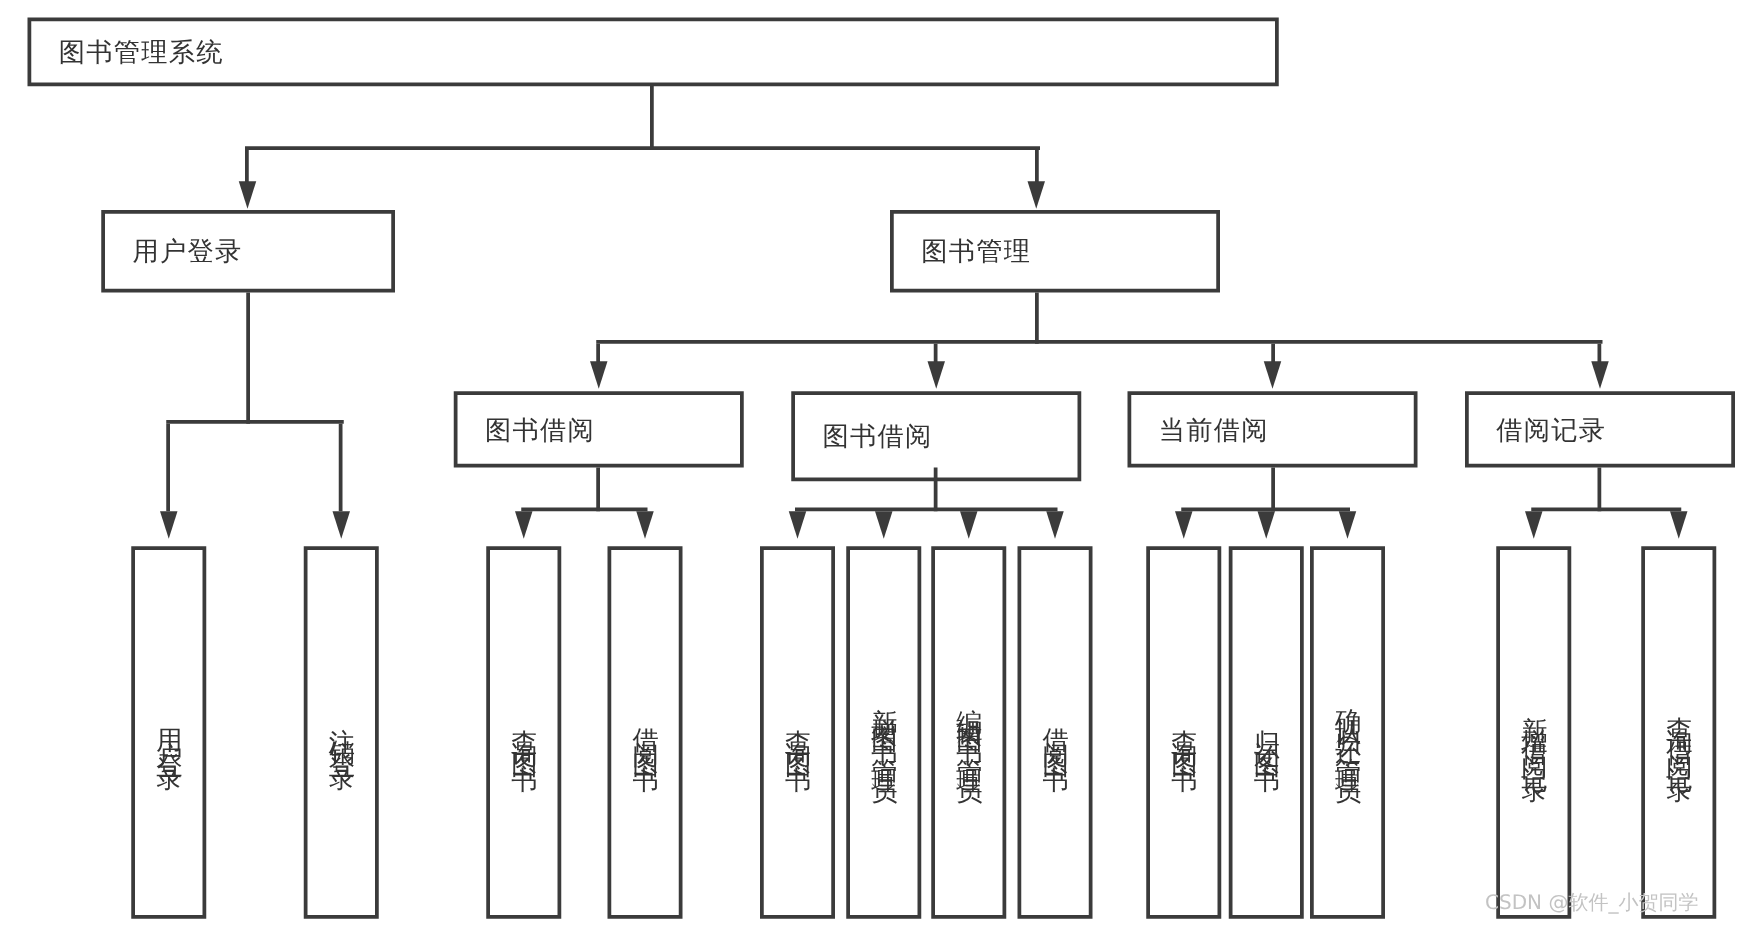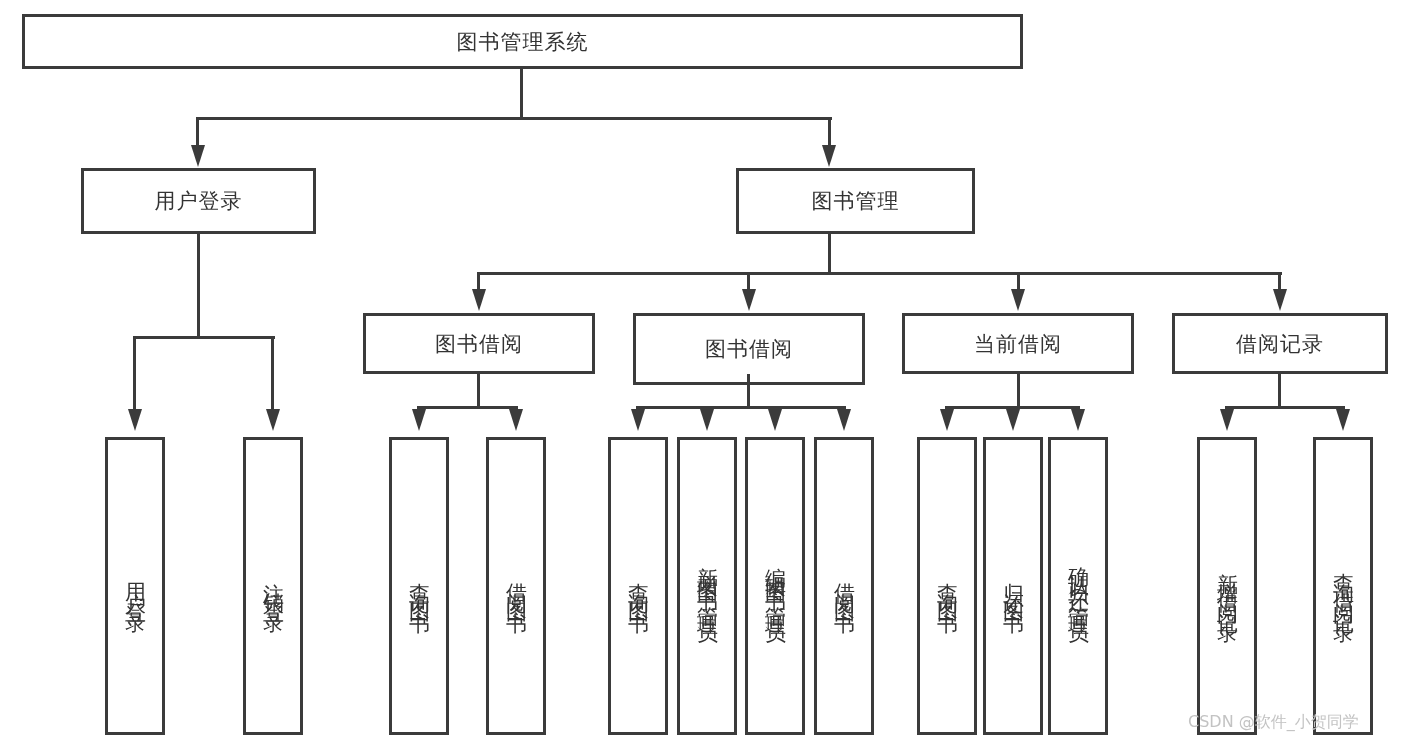--- a/index.html
+++ b/index.html
@@ -11,24 +11,24 @@
     font-family: "DejaVu Sans", "Liberation Sans", sans-serif;
     overflow: hidden;
   }
   .hbox {
     position: absolute;
     box-sizing: border-box;
     border: 3px solid #3b3b3b;
     background: #ffffff;
     display: flex;
     align-items: center;
-    justify-content: center;
     font-size: 21px;
     color: #333333;
     letter-spacing: 1px;
+    padding-left: 22px;
   }
   .vbox {
     position: absolute;
     box-sizing: border-box;
     border: 3px solid #3b3b3b;
     background: #ffffff;
     width: 60px;
     top: 437px;
     height: 298px;
     display: flex;
@@ -74,21 +74,21 @@
   <div class="vline" style="left:520px; top:68px; height:52px;"></div>
   <div class="hline" style="left:196px; top:117px; width:636px;"></div>
   <div class="vline" style="left:196px; top:120px; height:27px;"></div>
   <div class="arrowhead" style="left:191px; top:145px;"></div>
   <div class="vline" style="left:828px; top:120px; height:27px;"></div>
   <div class="arrowhead" style="left:822px; top:145px;"></div>
 
   <div class="hbox" style="left:81px; top:168px; width:235px; height:66px;">
     <span>用户登录</span>
   </div>
-  <div class="hbox" style="left:736px; top:168px; width:239px; height:66px;">
+  <div class="hbox" style="left:712px; top:168px; width:264px; height:66px;">
     <span>图书管理</span>
   </div>
 
   <div class="vline" style="left:197px; top:234px; height:105px;"></div>
   <div class="hline" style="left:133px; top:336px; width:142px;"></div>
   <div class="vline" style="left:133px; top:339px; height:70px;"></div>
   <div class="arrowhead" style="left:128px; top:409px;"></div>
   <div class="vline" style="left:271px; top:339px; height:70px;"></div>
   <div class="arrowhead" style="left:266px; top:409px;"></div>
 

